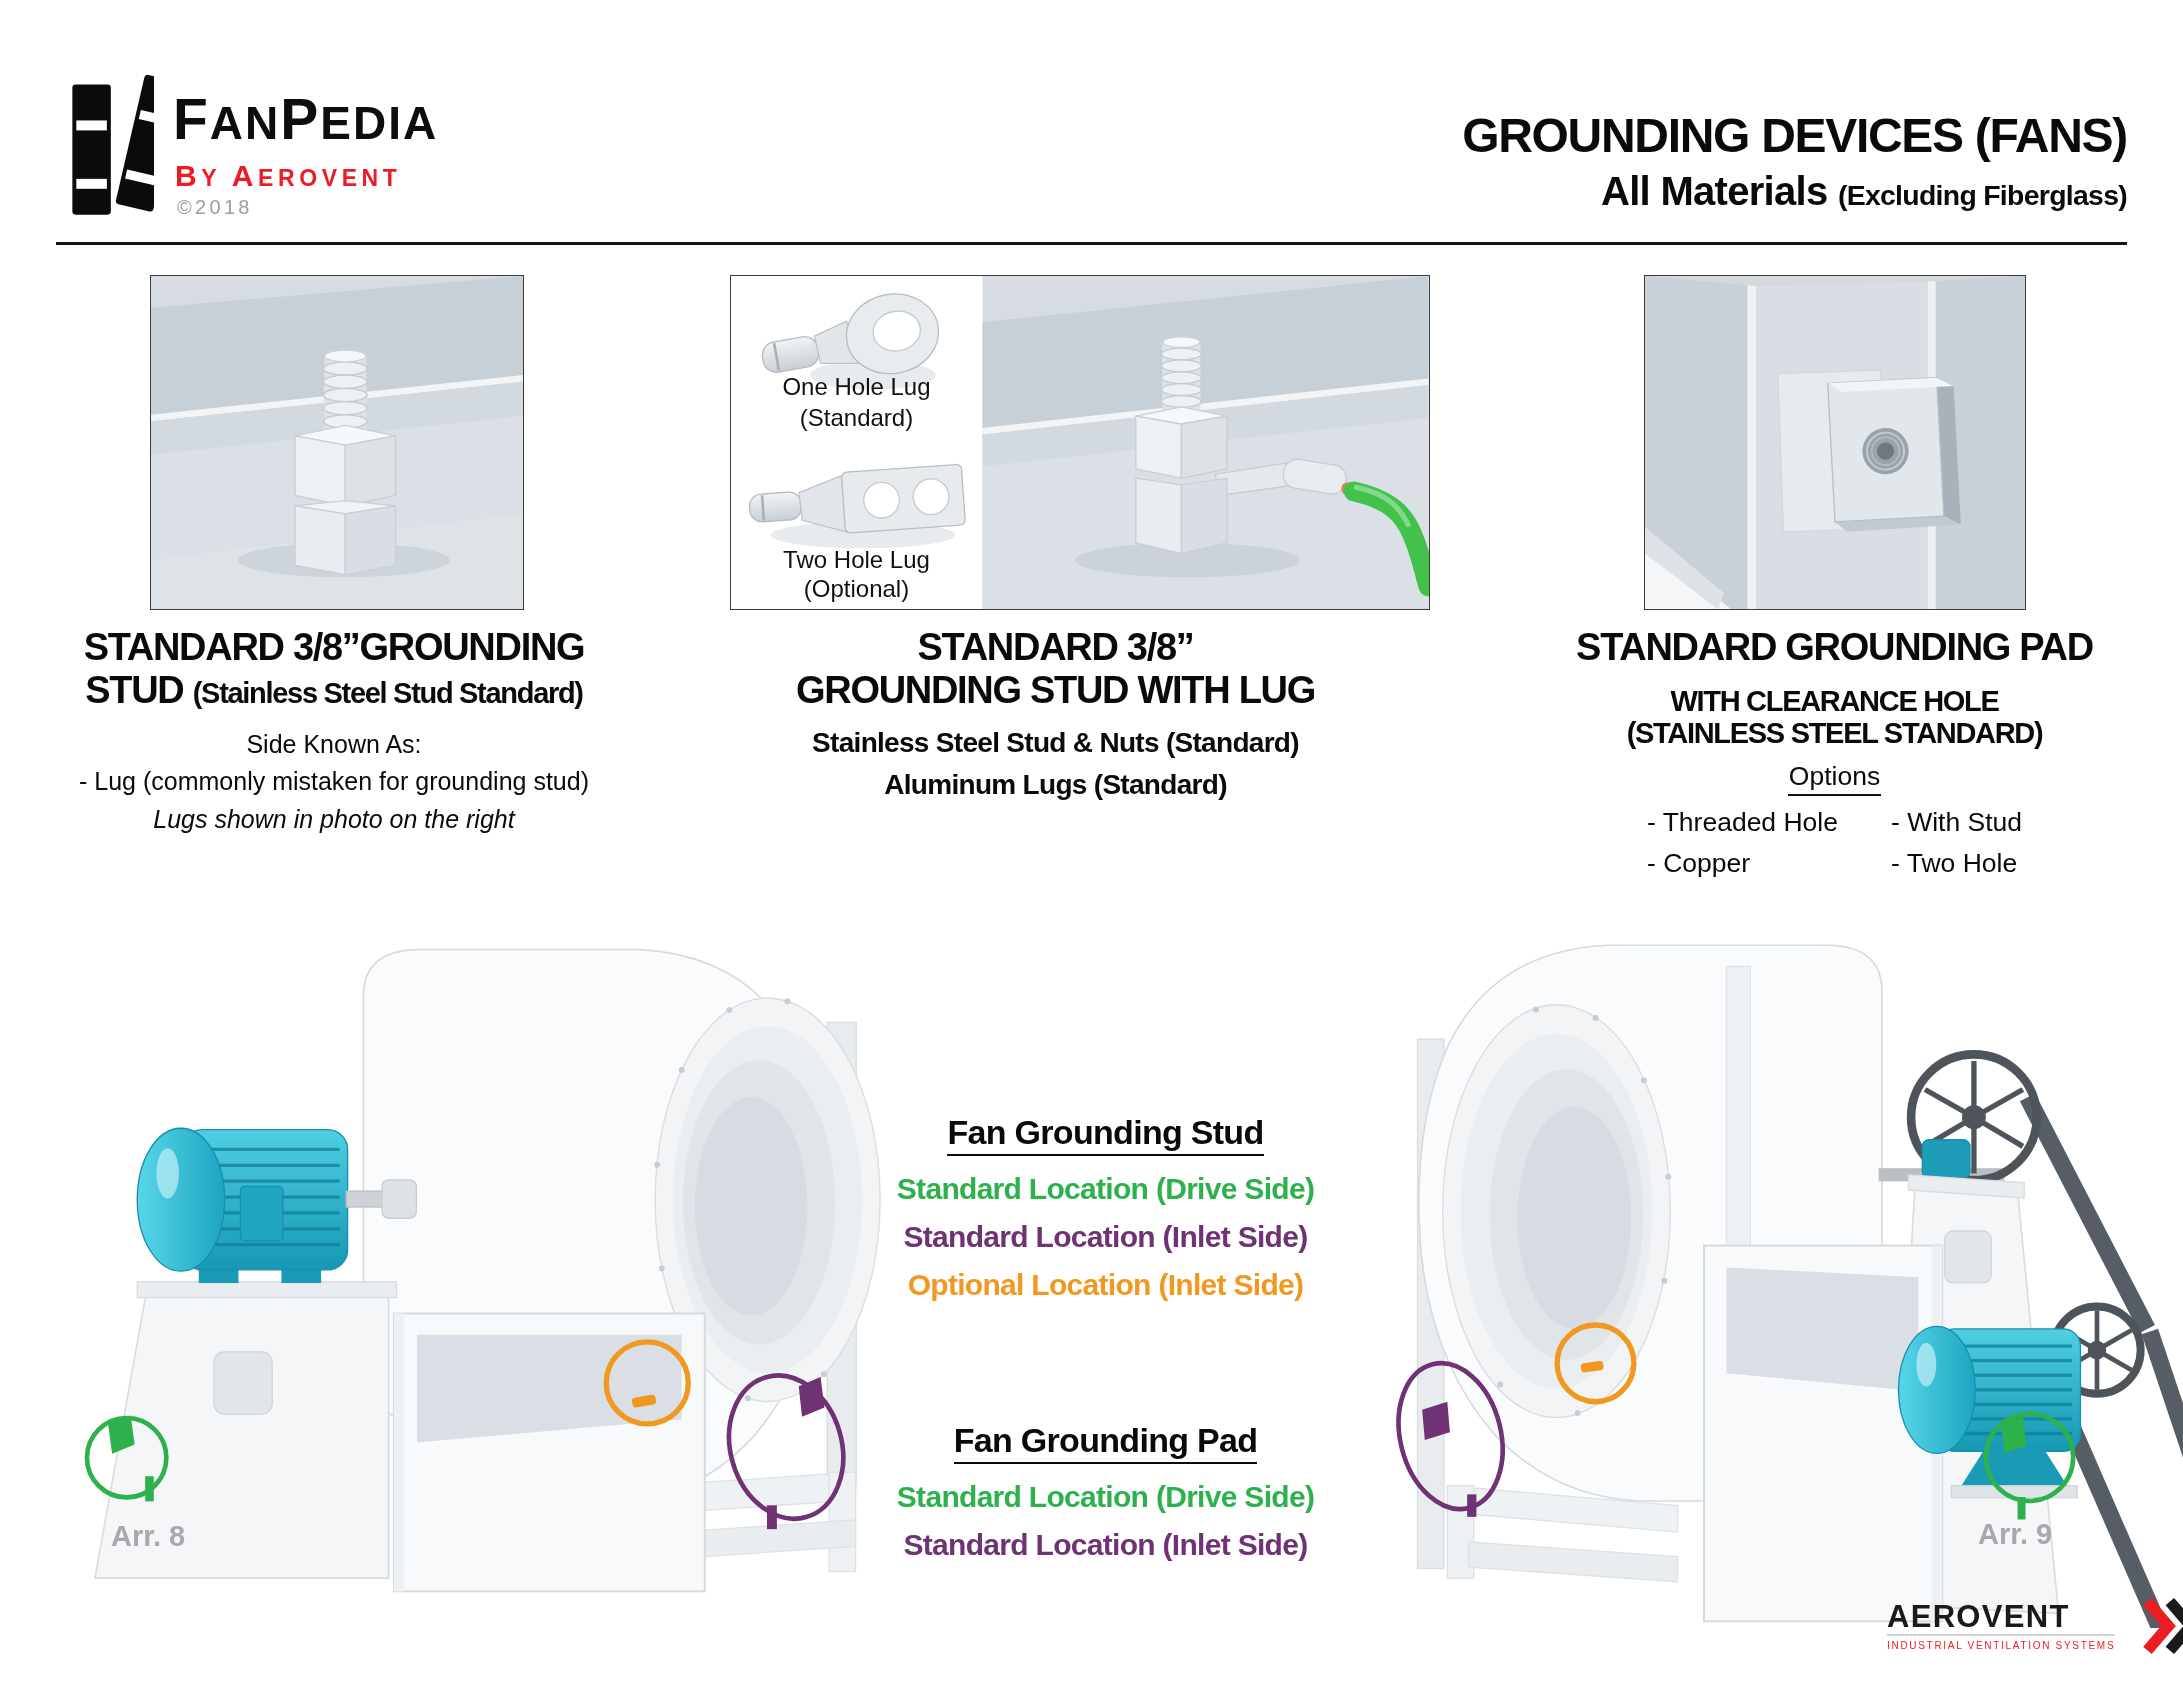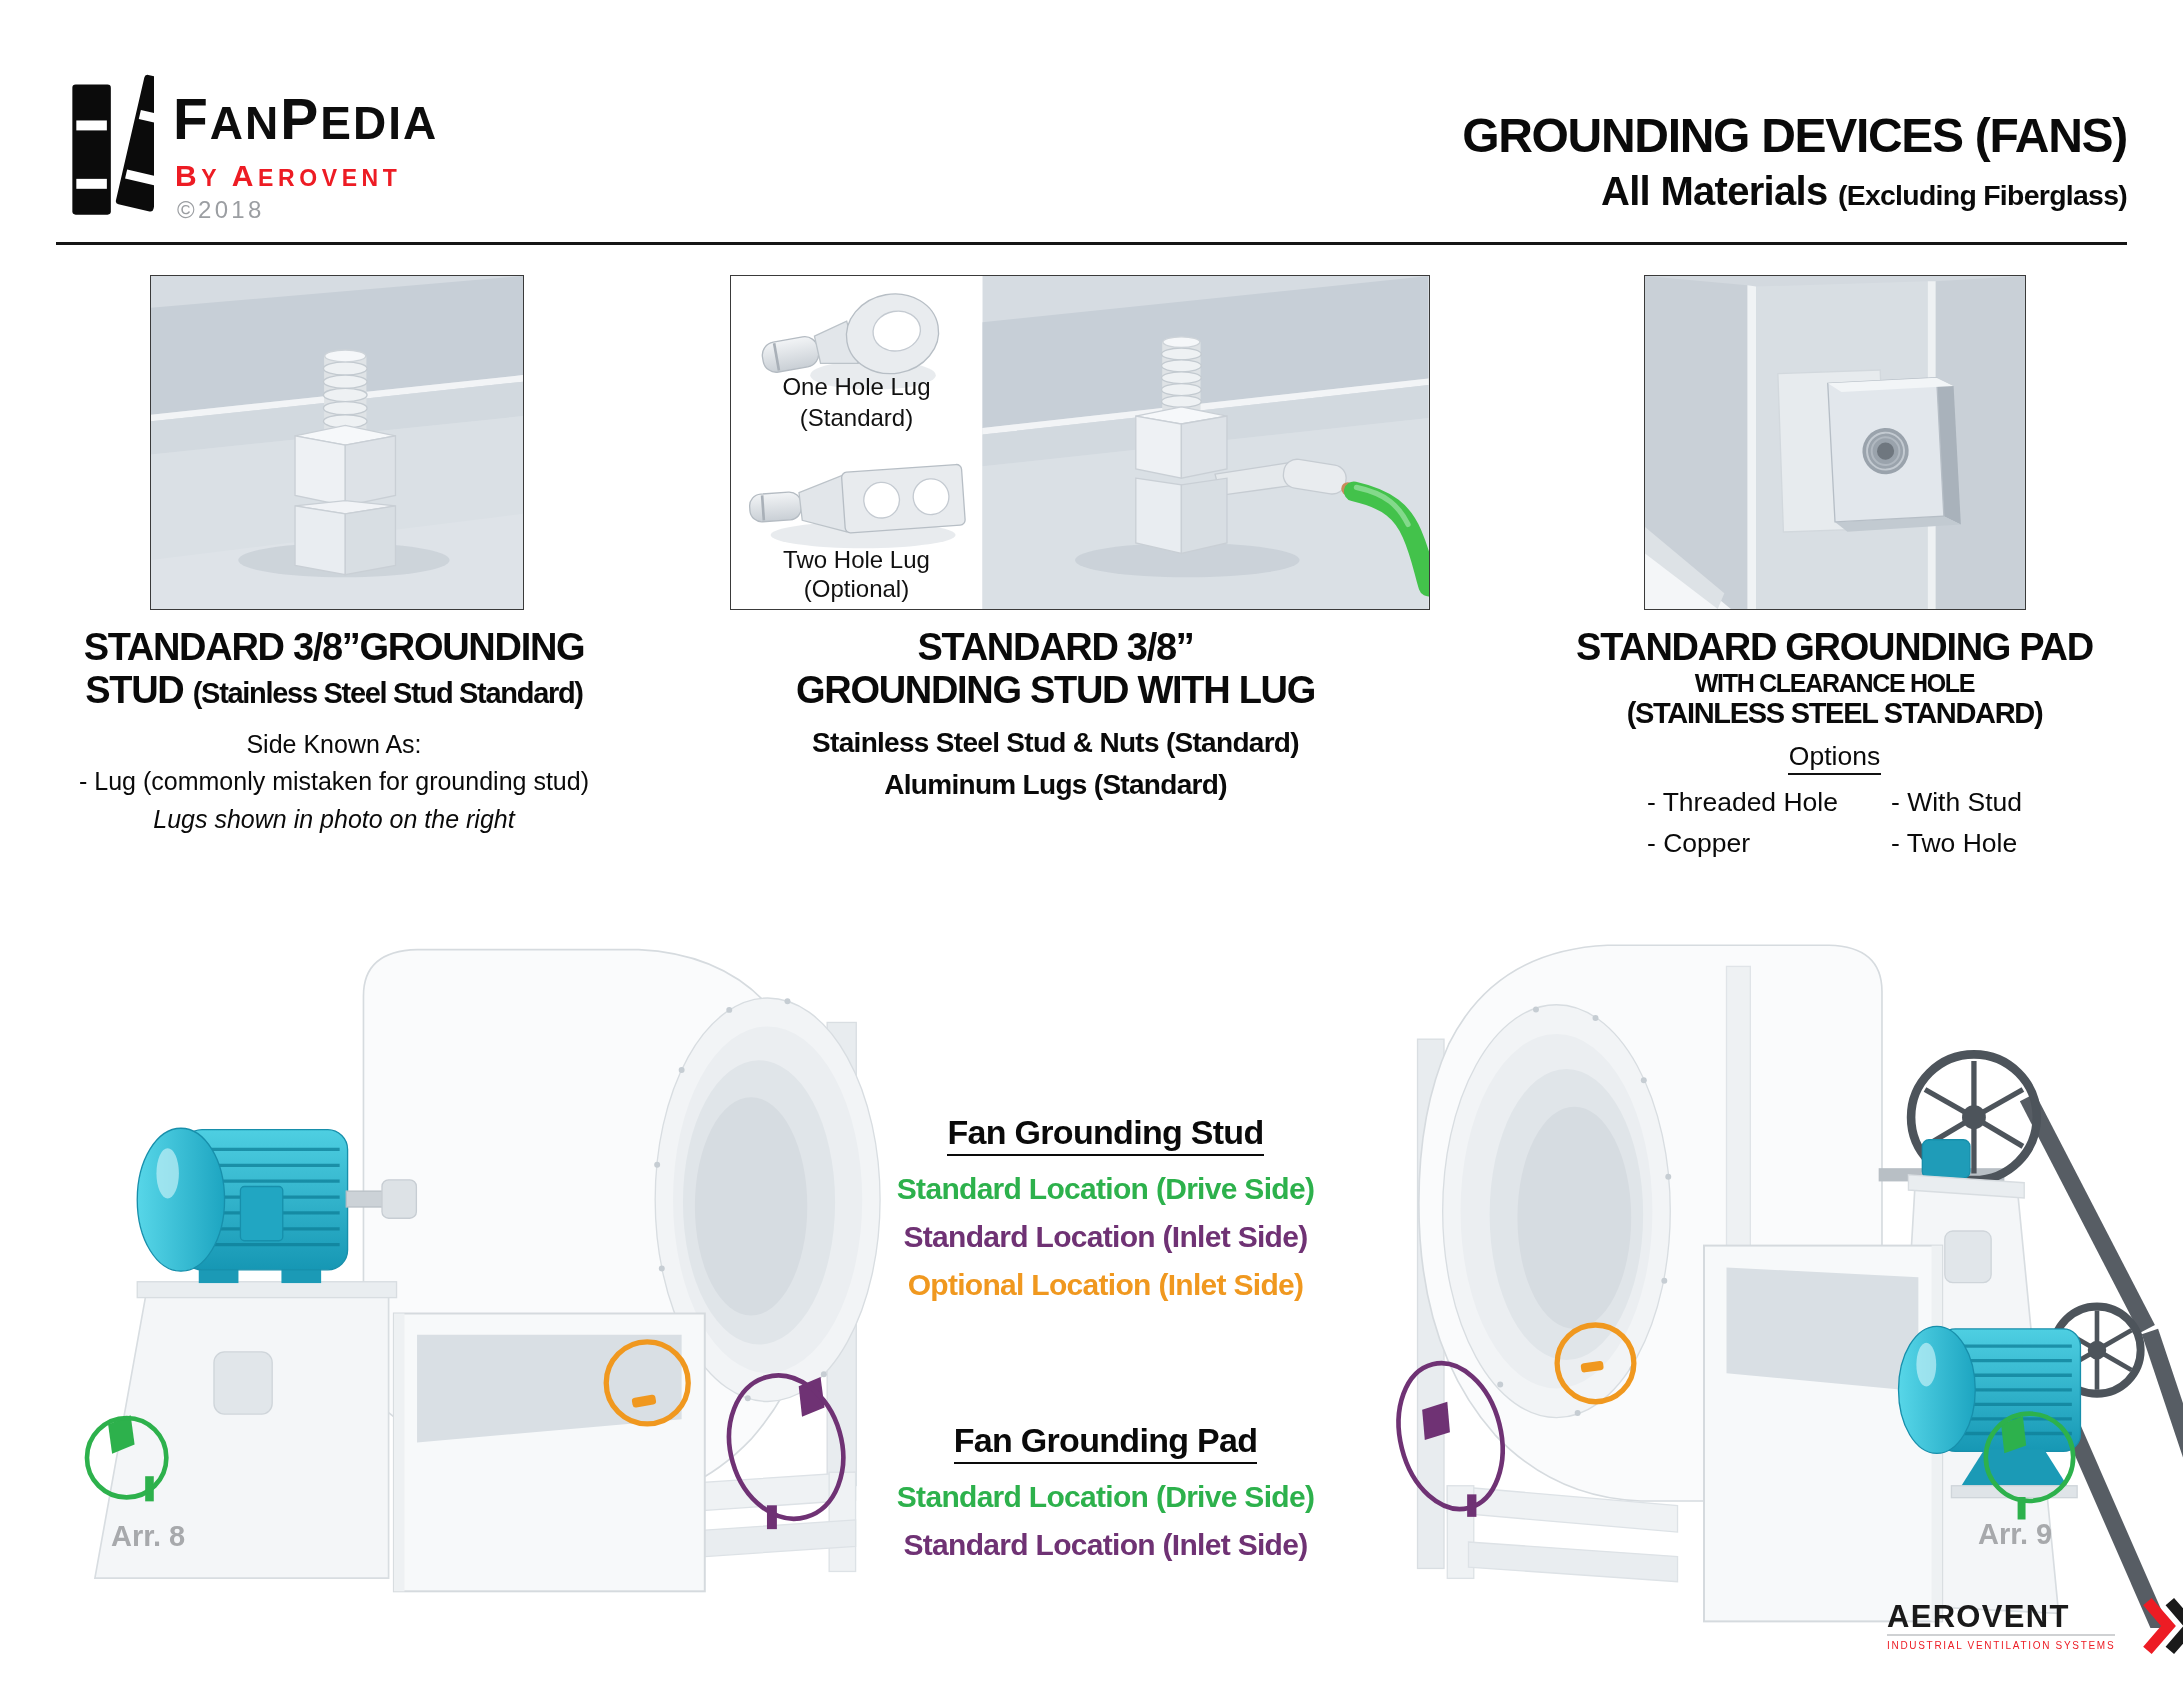--- a/index.html
+++ b/index.html
@@ -6,21 +6,21 @@
   body{width:2183px;height:1687px;position:relative;background:#ffffff;
        font-family:"Liberation Sans", sans-serif;color:#111;overflow:hidden;}
   .abs{position:absolute;}
   
   .brand-name{font-weight:700;color:#0d0d0d;letter-spacing:2px;line-height:1;}
   .brand-name .bg{font-size:57px;}
   .brand-name .sm{font-size:46px;}
   .brand-byline{color:var(--red);font-weight:700;letter-spacing:4.6px;line-height:1;}
   .brand-byline .bg{font-size:30px;}
   .brand-byline .sm{font-size:23px;}
-  .brand-copy{color:#9b9ea2;font-size:24px;letter-spacing:3.3px;font-weight:400;}
+  .brand-copy{color:#9b9ea2;font-size:20px;letter-spacing:3.3px;font-weight:400;}
   .title-block{text-align:right;}
   .page-title{font-size:48px;font-weight:700;letter-spacing:-1.3px;line-height:1.05;color:#0a0a0a;}
   .page-subtitle{font-size:40px;font-weight:700;letter-spacing:-0.7px;color:#0a0a0a;}
   .page-subtitle .note{font-size:28.4px;}
   .header-rule{background:#151515;height:3.3px;}
   
   .panel{border:1.3px solid #3a3a3a;background:#fff;overflow:hidden;}
   .panel svg{display:block;}
   .lug-label{width:251px;text-align:center;font-size:24px;line-height:1.2;color:#111;}
   
@@ -228,21 +228,21 @@
 
 <div class="abs caption" style="left:758px;top:626px;width:595px;">
   <div class="cap-title">STANDARD 3/8”</div>
   <div class="cap-title">GROUNDING STUD WITH LUG</div>
   <div class="cap-sub" style="margin-top:10.6px;">Stainless Steel Stud &amp; Nuts (Standard)</div>
   <div class="cap-sub">Aluminum Lugs (Standard)</div>
 </div>
 
 <div class="abs caption" style="left:1555px;top:626px;width:559px;">
   <div class="cap-title">STANDARD GROUNDING PAD</div>
-  <div class="cap-title" style="font-size:25px;">WITH CLEARANCE HOLE</div>
+  <div class="cap-title" style="font-size:29px;margin-top:16px;">WITH CLEARANCE HOLE</div>
   <div class="cap-title" style="font-size:29px;">(STAINLESS STEEL STANDARD)</div>
   <div><span class="options-heading">Options</span></div>
   <div class="options-grid">
     <div class="options-col">
       <div>- Threaded Hole</div>
       <div>- Copper</div>
     </div>
     <div class="options-col">
       <div>- With Stud</div>
       <div>- Two Hole</div>

